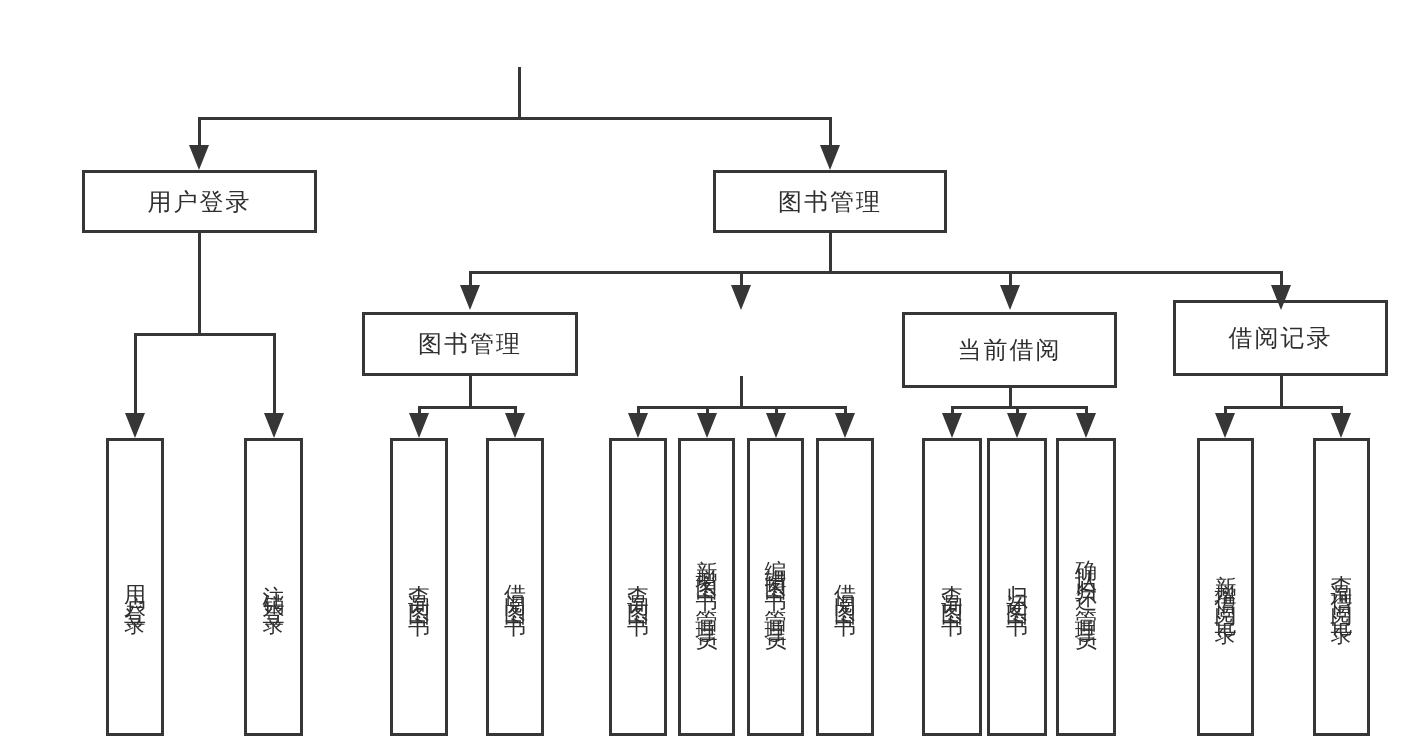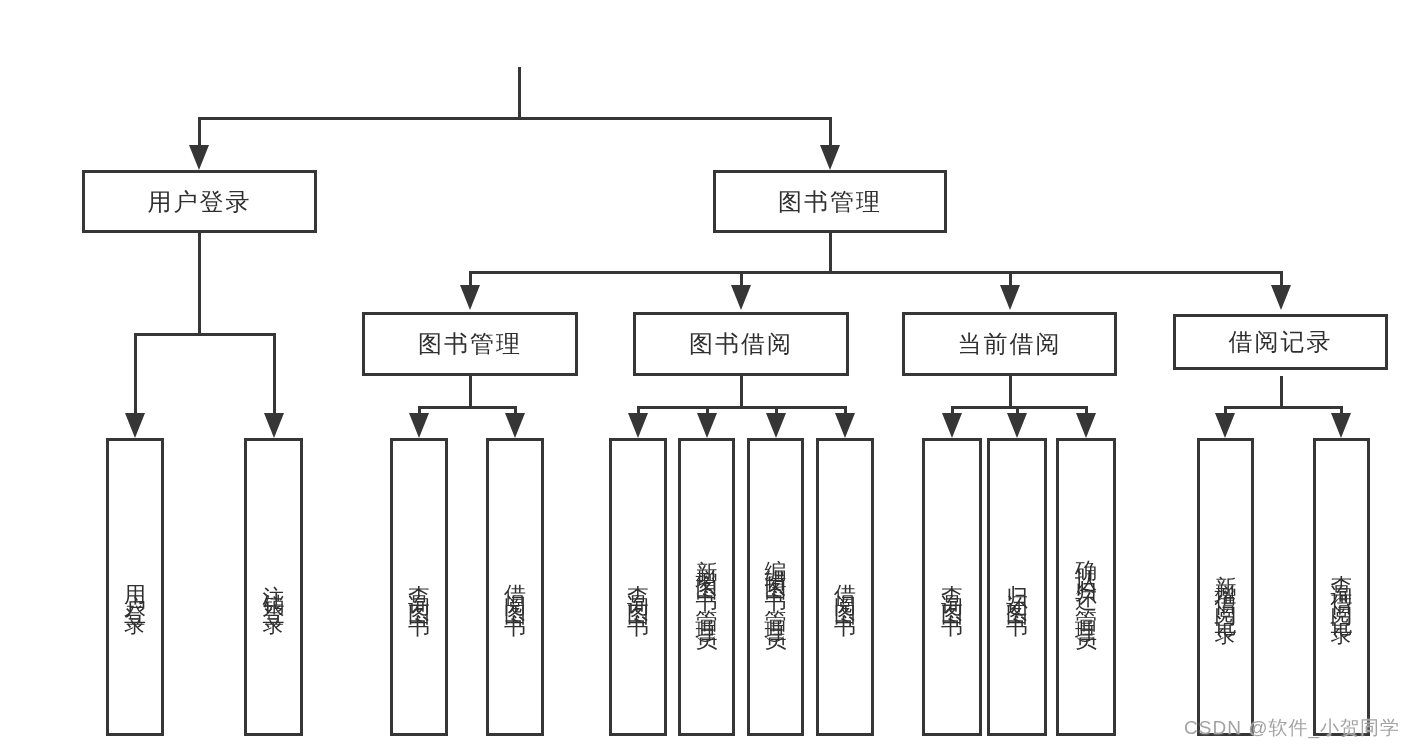--- a/index.html
+++ b/index.html
@@ -45,43 +45,41 @@
 </head>
 <body>
 
 <div class="canvas">
 
 
   <div class="hbox" style="left:82px;top:170px;width:235px;height:63px">用户登录</div>
   <div class="hbox" style="left:713px;top:170px;width:234px;height:63px">图书管理</div>
 
   <div class="hbox" style="left:362px;top:312px;width:216px;height:64px">图书管理</div>
-  <div class="hbox" style="left:633px;top:312px;width:216px;height:64px">图书借阅</div>
-  <div class="hbox" style="left:902px;top:312px;width:215px;height:64px">当前借阅</div>
-  <div class="hbox" style="left:1173px;top:314px;width:215px;height:56px">借阅记录</div>
+  <div class="hbox" style="left:902px;top:312px;width:215px;height:76px">当前借阅</div>
+  <div class="hbox" style="left:1173px;top:300px;width:215px;height:76px">借阅记录</div>
 
   <div class="vbox" style="left:106px;width:58px">用户登录</div>
   <div class="vbox" style="left:244px;width:59px">注销登录</div>
 
   <div class="vbox" style="left:390px;width:58px">查询图书</div>
   <div class="vbox" style="left:486px;width:58px">借阅图书</div>
 
   <div class="vbox" style="left:609px;width:58px">查询图书</div>
   <div class="vbox" style="left:678px;width:57px">新增图书（管理员）</div>
   <div class="vbox" style="left:747px;width:57px">编辑图书（管理员）</div>
   <div class="vbox" style="left:816px;width:58px">借阅图书</div>
 
   <div class="vbox" style="left:922px;width:60px">查询图书</div>
   <div class="vbox" style="left:987px;width:60px">归还图书</div>
   <div class="vbox" style="left:1056px;width:60px">确认归还（管理员）</div>
 
   <div class="vbox" style="left:1197px;width:57px">新增借阅记录</div>
   <div class="vbox" style="left:1313px;width:57px">查询借阅记录</div>
 
-  <div class="watermark">CSDN @软件_小贺同学</div>
 <div class="line" style="left: 517.5px; top: 67px; width: 3px; height: 53px;"></div>
     <div class="line" style="left: 197.5px; top: 118px; width: 3px; height: 30px;"></div>
     <div class="line" style="left: 828.5px; top: 118px; width: 3px; height: 30px;"></div>
     <div class="line" style="left: 197.5px; top: 233px; width: 3px; height: 103px;"></div>
     <div class="line" style="left: 133.5px; top: 334px; width: 3px; height: 81px;"></div>
     <div class="line" style="left: 272.5px; top: 334px; width: 3px; height: 81px;"></div>
     <div class="line" style="left: 828.5px; top: 233px; width: 3px; height: 41px;"></div>
     <div class="line" style="left: 468.5px; top: 272px; width: 3px; height: 16px;"></div>
     <div class="line" style="left: 739.5px; top: 272px; width: 3px; height: 16px;"></div>
     <div class="line" style="left: 1008.5px; top: 272px; width: 3px; height: 16px;"></div>

